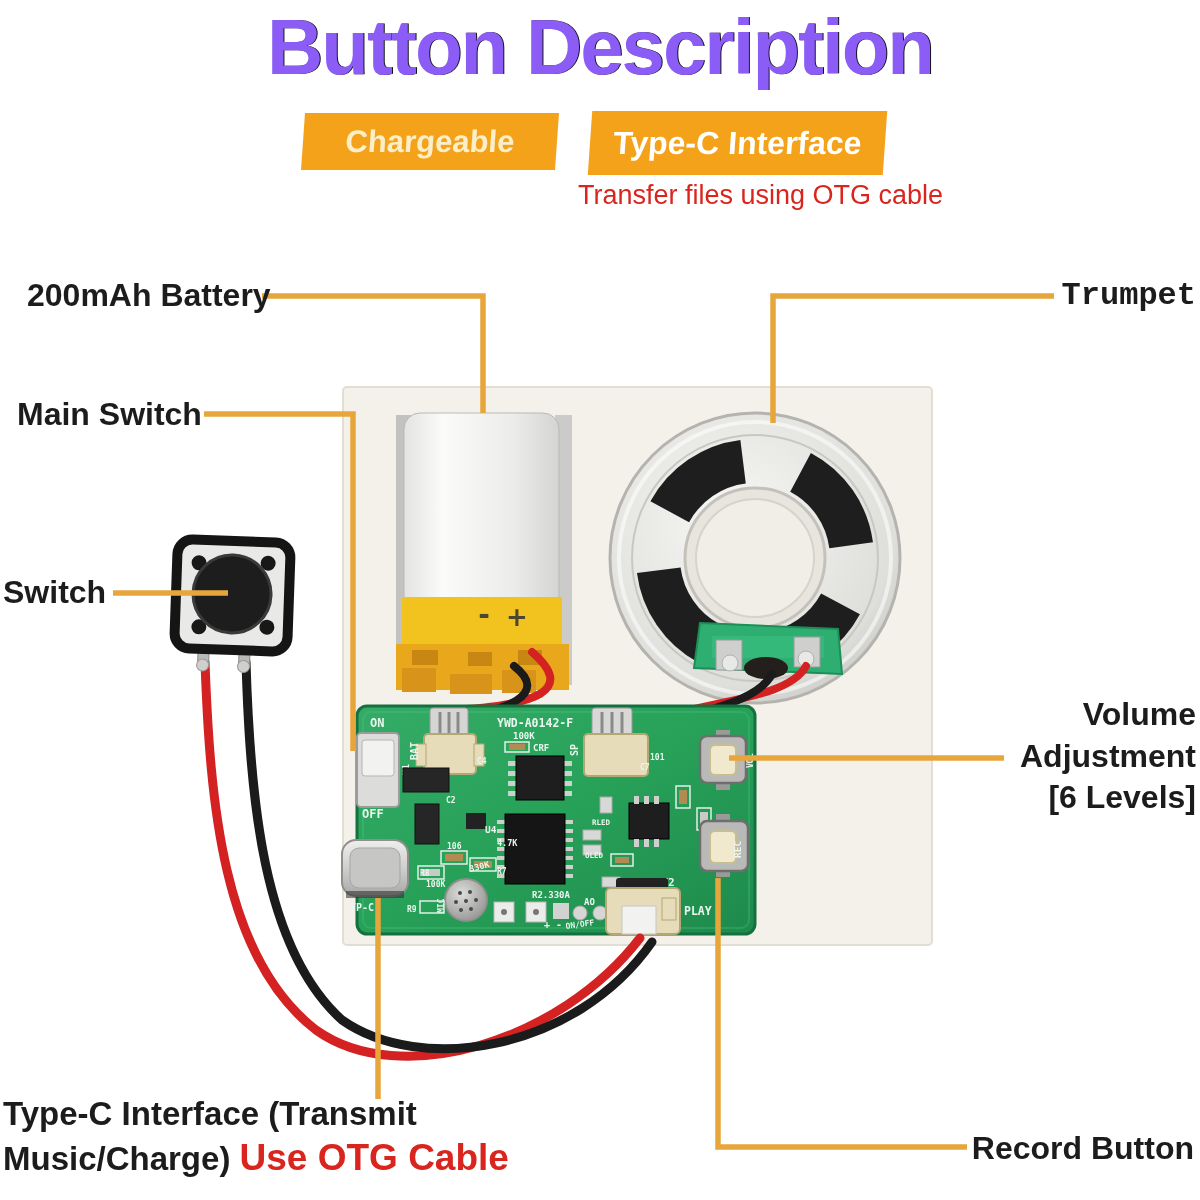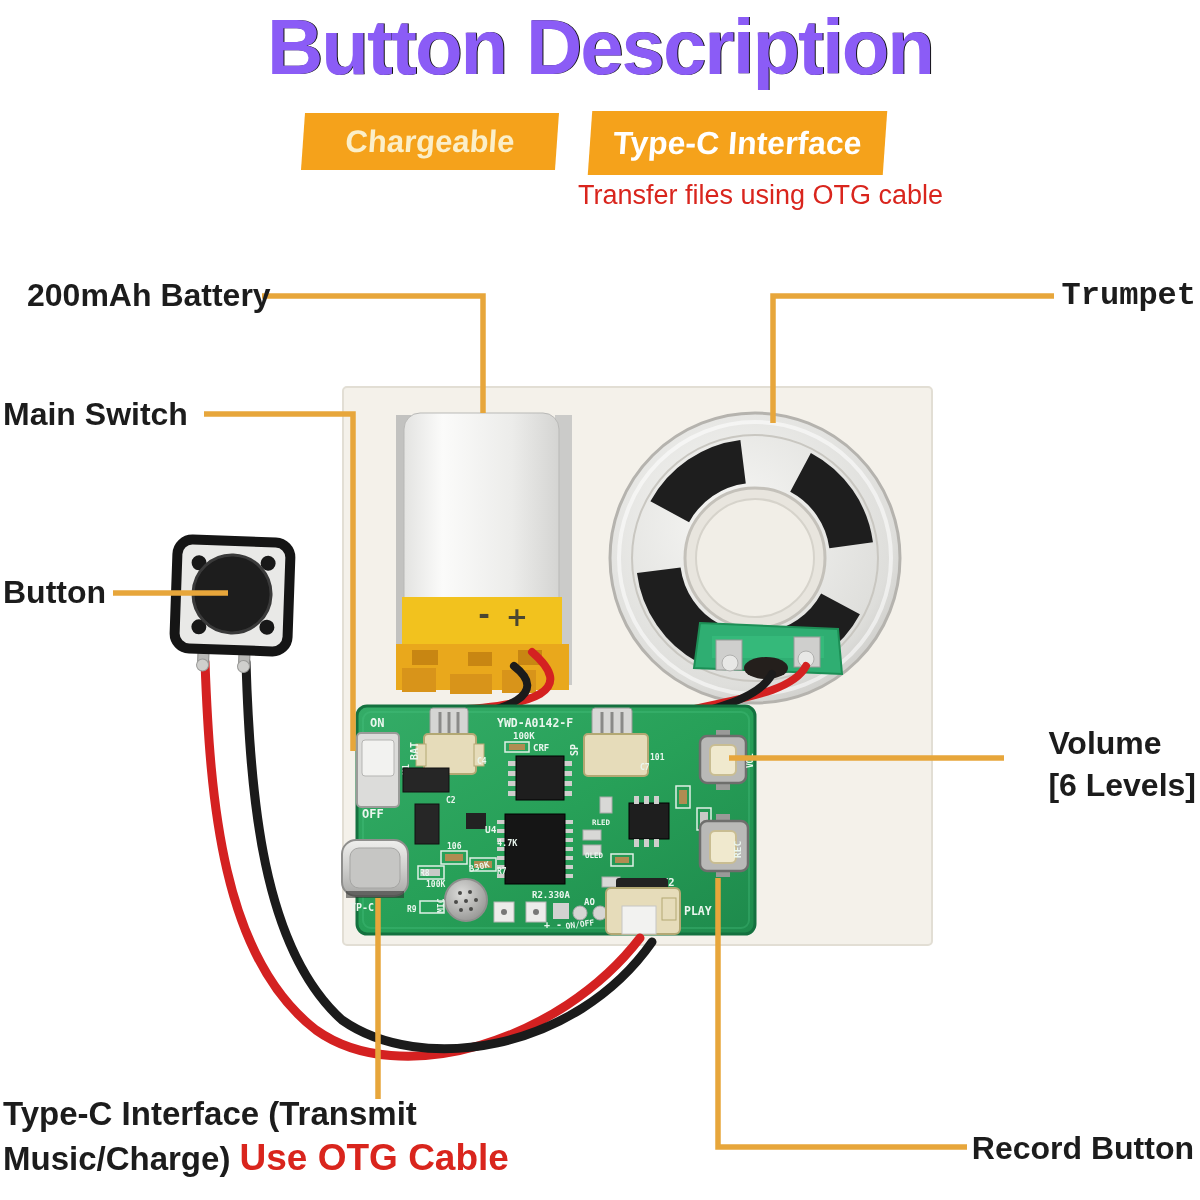--- a/index.html
+++ b/index.html
@@ -20,23 +20,23 @@
   .badge-typec     { left:590px; top:111px; width:295px; height:64px; color:#ffffff; font-size:32px; }
   .subtitle {
     position:absolute; left:578px; top:180px; font-size:27px; font-weight:400;
     color:#D9251D; white-space:nowrap;text-align:center;
   }
   .lbl {
     position:absolute; font-size:32px; font-weight:700; color:#1c1c1c; white-space:nowrap;
   }
   .lbl-battery    { left:2px;  top:277px;margin-left:25px; }
   .lbl-trumpet    { right:4px; top:277px;font-family:Liberation Mono, monospace; }
-  .lbl-mainswitch { left:3px;  top:396px; }
+  .lbl-mainswitch { left:17px;  top:396px; }
   .lbl-button     { left:3px;  top:574px; }
-  .lbl-volume     { right:4px; top:694px; line-height:1.3;margin-top:29px; }
+  .lbl-volume     { right:4px; top:694px; text-align:right; line-height:1.3; }
   .lbl-record     { right:6px; top:1130px; }
   .lbl-typec      { left:3px;  top:1094px; line-height:1.24; font-size:33px; }
   .lbl-typec .red { font-size:37px; color:#D9251D; }
   .art { position:absolute; left:0; top:0; width:1200px; height:1200px; }
   .silk {
     font-family:"DejaVu Sans Mono", monospace; fill:#EAF6EE; font-weight:700;
   }
   .pol { font-family:"DejaVu Sans", sans-serif; fill:#4a4632; font-weight:700; }
 </style>
 </head>
@@ -322,23 +322,24 @@
     <span>Chargeable</span>
   </div>
   <div class="badge badge-typec">
     <span>Type-C Interface</span>
   </div>
   <div class="subtitle">Transfer files using OTG cable</div>
 
   <div class="lbl lbl-battery">200mAh Battery</div>
   <div class="lbl lbl-trumpet">Trumpet</div>
   <div class="lbl lbl-mainswitch">Main Switch</div>
-  <div class="lbl lbl-button">Button</div>
+  <div class="lbl lbl-button">Switch</div>
   <div class="lbl lbl-volume">
     <div>Volume</div>
+    <div>Adjustment</div>
     <div>[6 Levels]</div>
   </div>
   <div class="lbl lbl-record">Record Button</div>
   <div class="lbl lbl-typec">
     <div>Type-C Interface (Transmit</div>
     <div>
       <span>Music/Charge)</span>
       <span class="red">Use OTG Cable</span>
     </div>
   </div>

